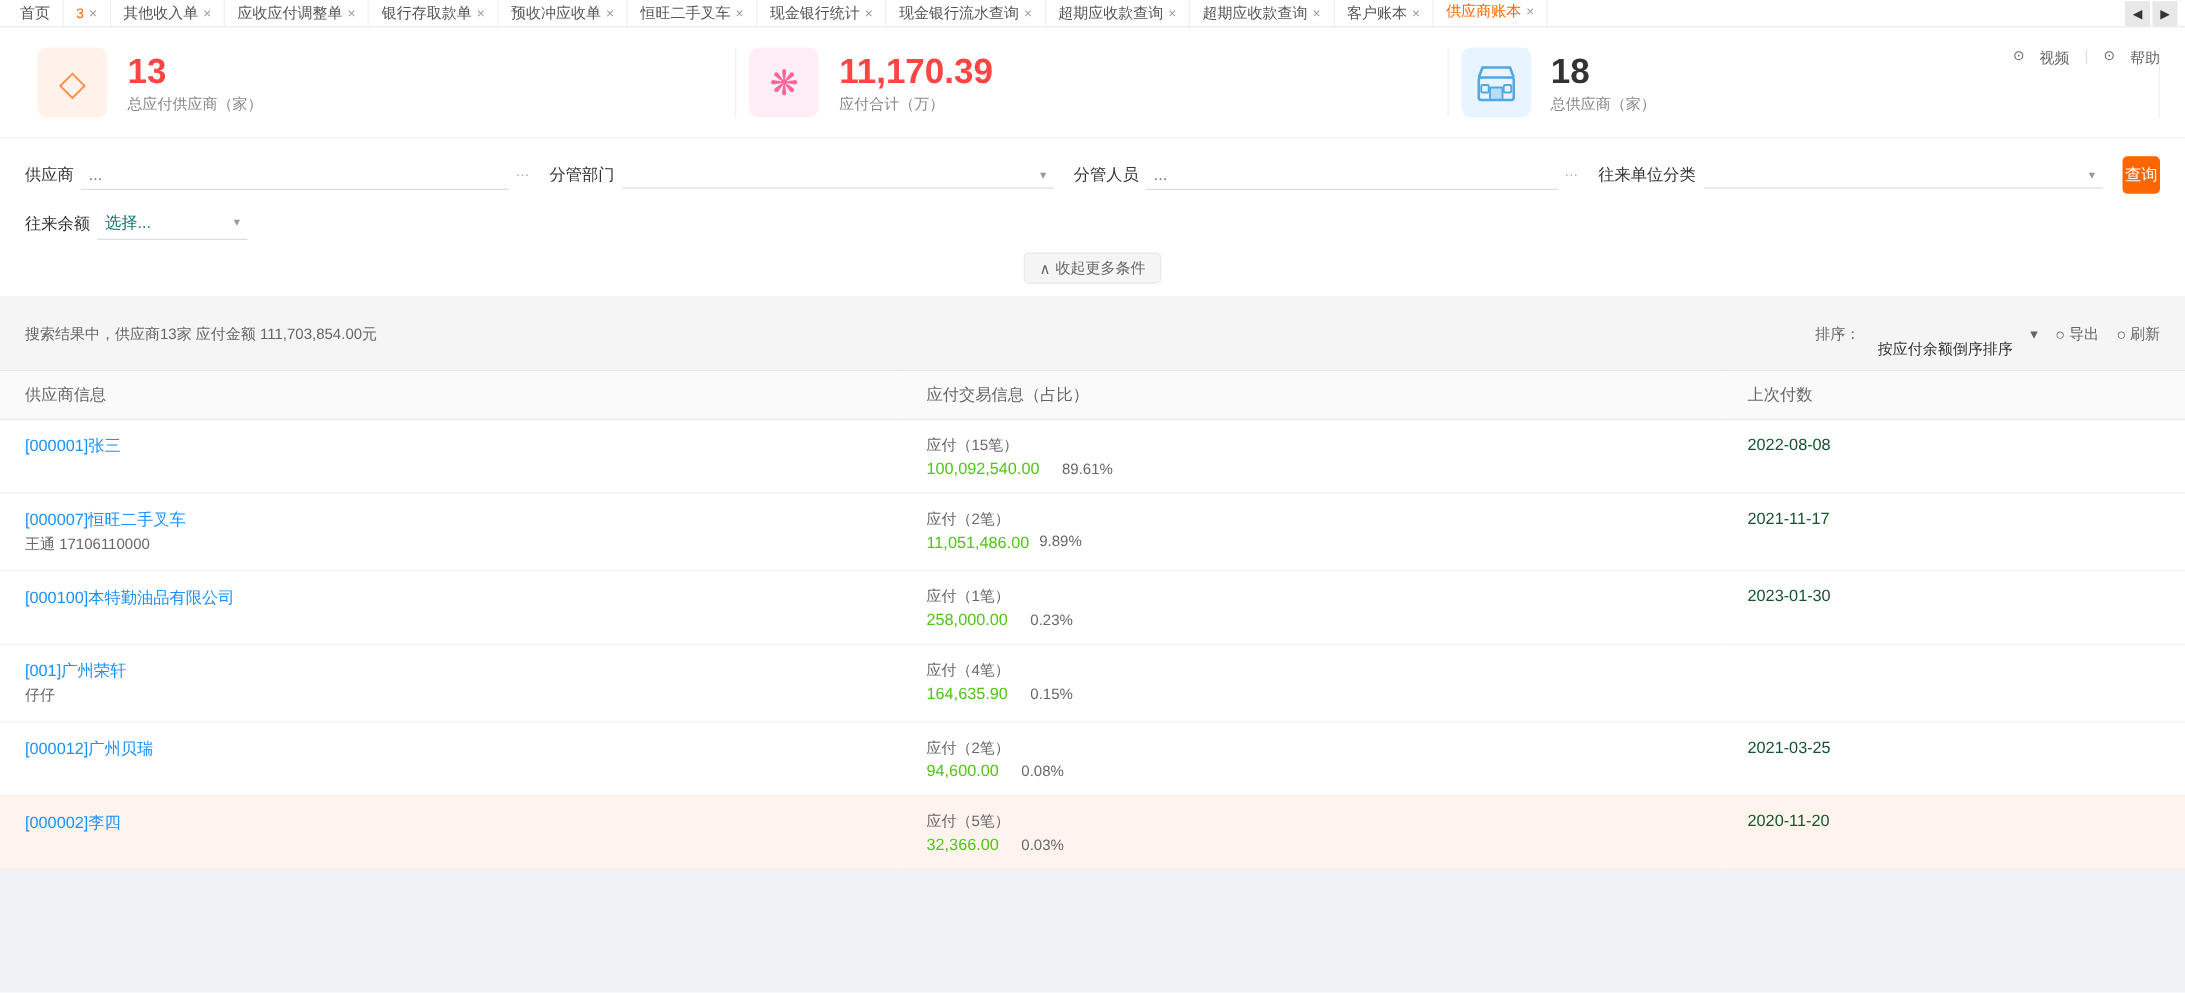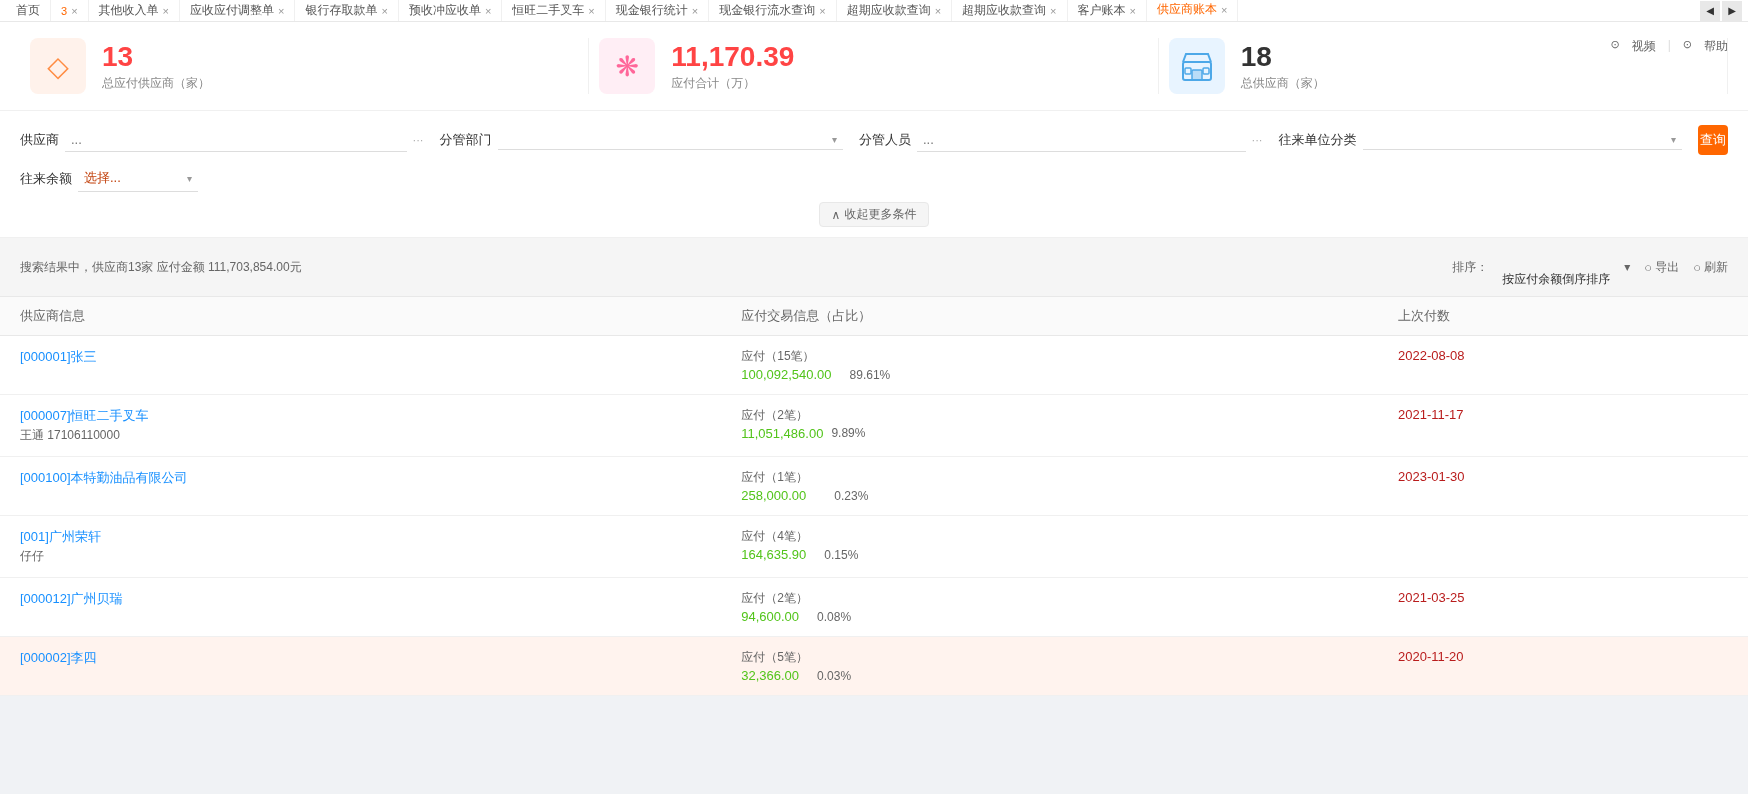--- a/index.html
+++ b/index.html
@@ -137,21 +137,21 @@
     .filter-select-wrapper {
       flex: 1;
       border-bottom: 1px solid #ddd;
       display: flex;
       align-items: center;
       justify-content: space-between;
       padding: 4px 6px;
       cursor: pointer;
       min-width: 80px;
     }
-    .filter-select-text { color: #c2410c; font-size: 13px; }
+    .filter-select-text { color: #0f766e; font-size: 13px; }
     .chevron-down { font-size: 10px; color: #999; }
     .search-btn {
       background: #ff6600;
       color: #fff;
       border: none;
       border-radius: 4px;
       padding: 6px 2px;
       font-size: 13px;
       cursor: pointer;
       flex-shrink: 0;
@@ -240,21 +240,21 @@
     .supplier-sub { color: #666; font-size: 12px; margin-top: 2px; }
     .amount-link {
       color: #52c41a;
       cursor: pointer;
       font-size: 13px;
       display: block;
       margin-top: 2px;
     }
     .tx-label { color: #666; font-size: 12px; }
     .percent { color: #666; font-size: 12px; margin-left: 8px; }
-    .date-text { color: #b91c1c; font-size: 13px; }
+    .date-text { color: #14532d; font-size: 13px; }
   </style>
 </head>
 <body>
 
 <div class="top-nav">
   <div class="nav-tab">
     <span>首页</span>
   </div>
   <div class="nav-tab" style="color:#ff6600;font-size:11px;">
     <span>3</span>
@@ -450,21 +450,21 @@
         <tr>
           <td><a class="supplier-link">[000007]恒旺二手叉车</a><div class="supplier-sub">王通  17106110000</div></td>
           <td><span class="tx-label">应付（2笔）</span><div style="display: flex; align-items: center; ">
               <a class="amount-link">11,051,486.00</a>
               <span class="percent">9.89%</span>
             </div></td>
           <td><span class="date-text">2021-11-17</span></td>
         </tr>
         <tr>
           <td><a class="supplier-link">[000100]本特勤油品有限公司</a></td>
-          <td><span class="tx-label">应付（1笔）</span><div style="display: flex; align-items: baseline; gap: 20px;">
+          <td><span class="tx-label">应付（1笔）</span><div style="display: flex; align-items: baseline; gap: 10px;">
               <a class="amount-link">258,000.00</a>
               <span class="percent">0.23%</span>
             </div></td>
           <td><span class="date-text">2023-01-30</span></td>
         </tr>
         <tr>
           <td><a class="supplier-link">[001]广州荣轩</a><div class="supplier-sub">仔仔</div></td>
           <td><span class="tx-label">应付（4笔）</span><div style="display: flex; align-items: baseline; gap: 10px;">
               <a class="amount-link">164,635.90</a>
               <span class="percent">0.15%</span>

